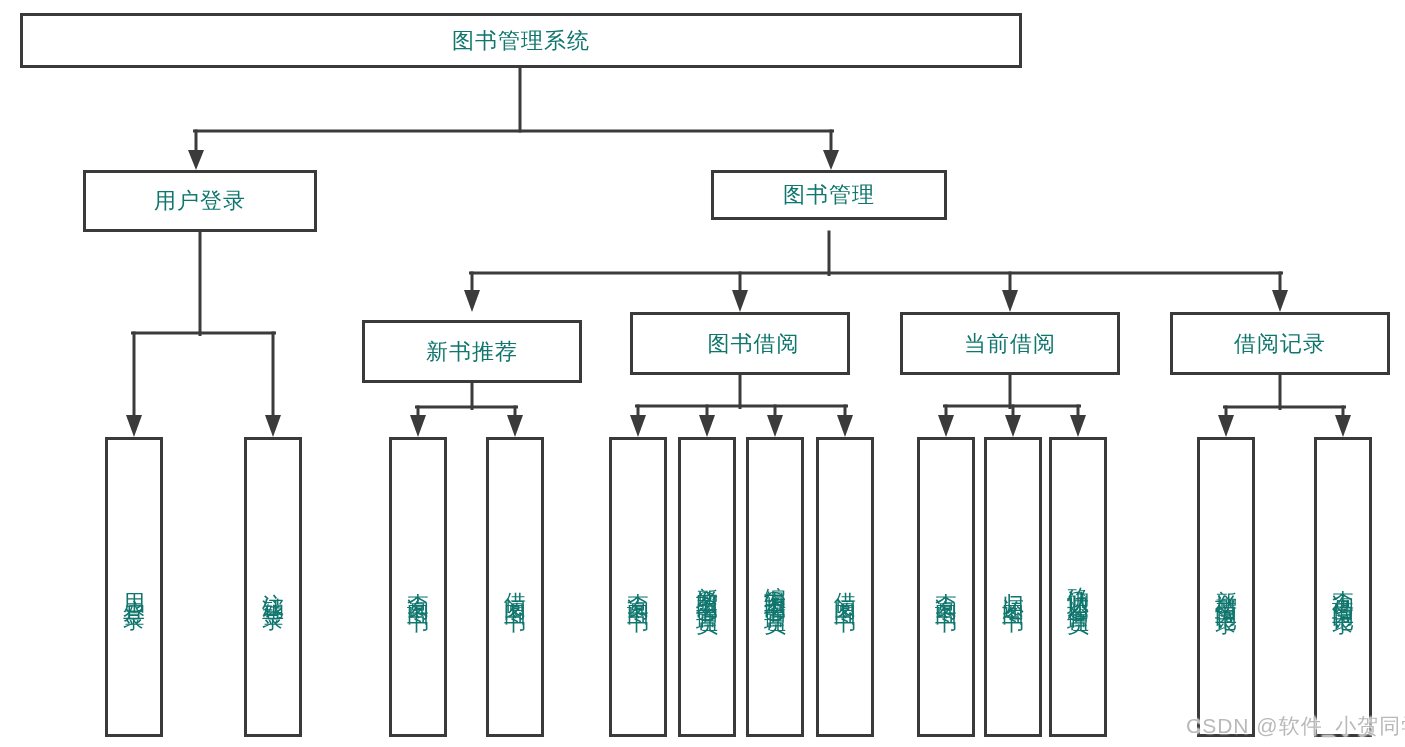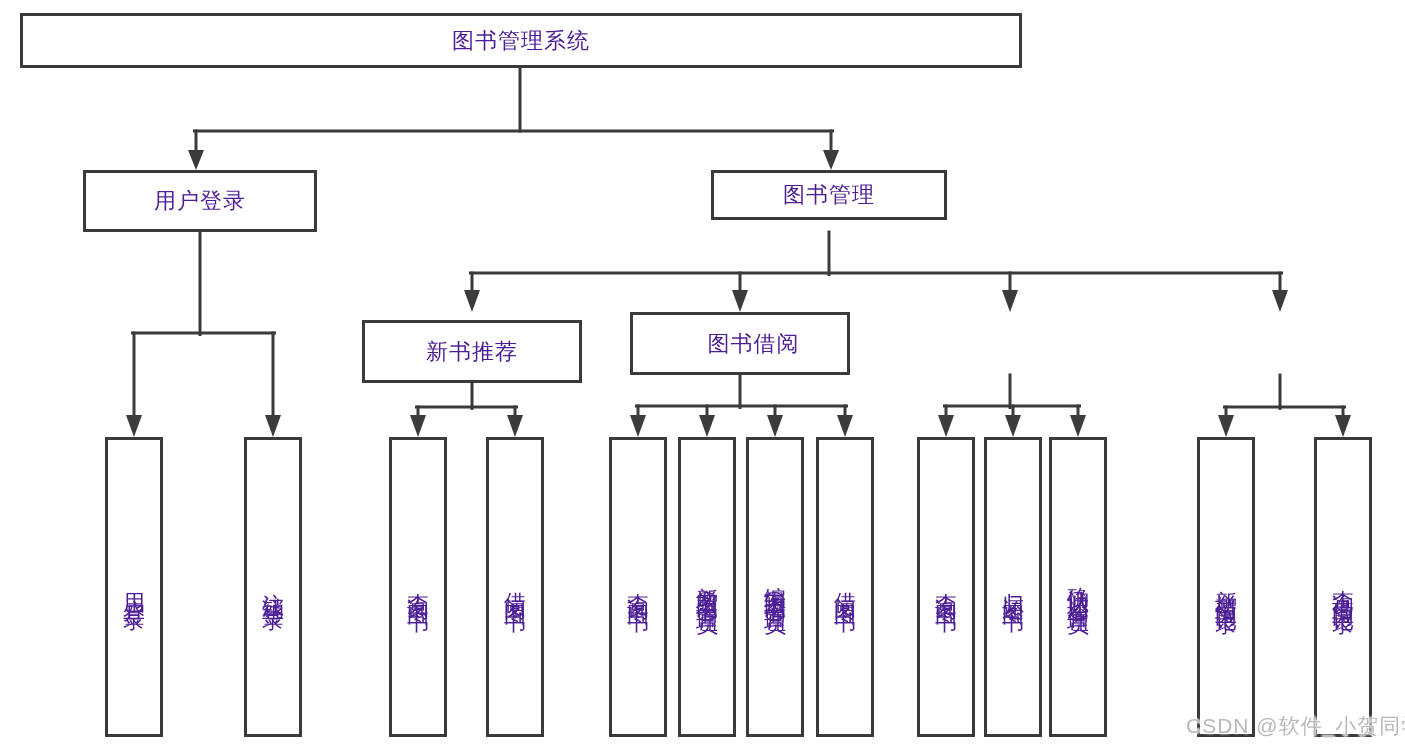--- a/index.html
+++ b/index.html
@@ -19,21 +19,21 @@
   }
   .box {
     position: absolute;
     box-sizing: border-box;
     border: 3px solid #3a3a3a;
     background: #ffffff;
     display: flex;
     align-items: center;
     justify-content: center;
     font-size: 22px;
-    color: #4c1d95;
+    color: #0f766e;
     z-index: 2;
     letter-spacing: 1px;
   }
   .leaf {
     writing-mode: vertical-rl;
     text-orientation: mixed;
     letter-spacing: 6px;
     font-size: 22px;
     line-height: 1;
     top: 437px;
@@ -121,20 +121,22 @@
     </g>
   </svg>
 
   <div class="box" style="left:20px; top:13px; width:1002px; height:55px;">图书管理系统</div>
 
   <div class="box" style="left:83px; top:170px; width:234px; height:62px;">用户登录</div>
   <div class="box" style="left:711px; top:170px; width:236px; height:50px;">图书管理</div>
 
   <div class="box" style="left:362px; top:312px; width:220px; height:63px;margin-top:8px;">新书推荐</div>
   <div class="box" style="left:630px; top:312px; width:220px; height:63px;padding-left:27px;">图书借阅</div>
+  <div class="box" style="left:900px; top:312px; width:220px; height:63px;">当前借阅</div>
+  <div class="box" style="left:1170px; top:312px; width:220px; height:63px;">借阅记录</div>
 
   <div class="box leaf" style="left:105px;">用户登录</div>
   <div class="box leaf" style="left:244px;">注销登录</div>
 
   <div class="box leaf" style="left:389px;">查询图书</div>
   <div class="box leaf" style="left:486px;">借阅图书</div>
 
   <div class="box leaf" style="left:609px;">查询图书</div>
   <div class="box leaf" style="left:678px; letter-spacing:4px;">新增图书（管理员）</div>
   <div class="box leaf" style="left:746px; letter-spacing:4px;">编辑图书（管理员）</div>

